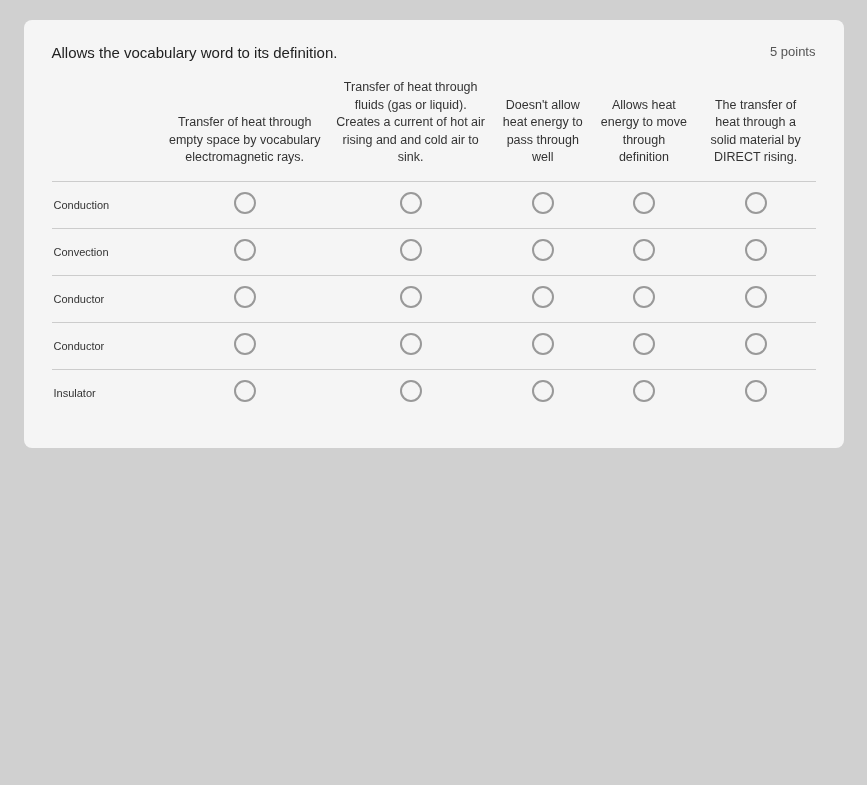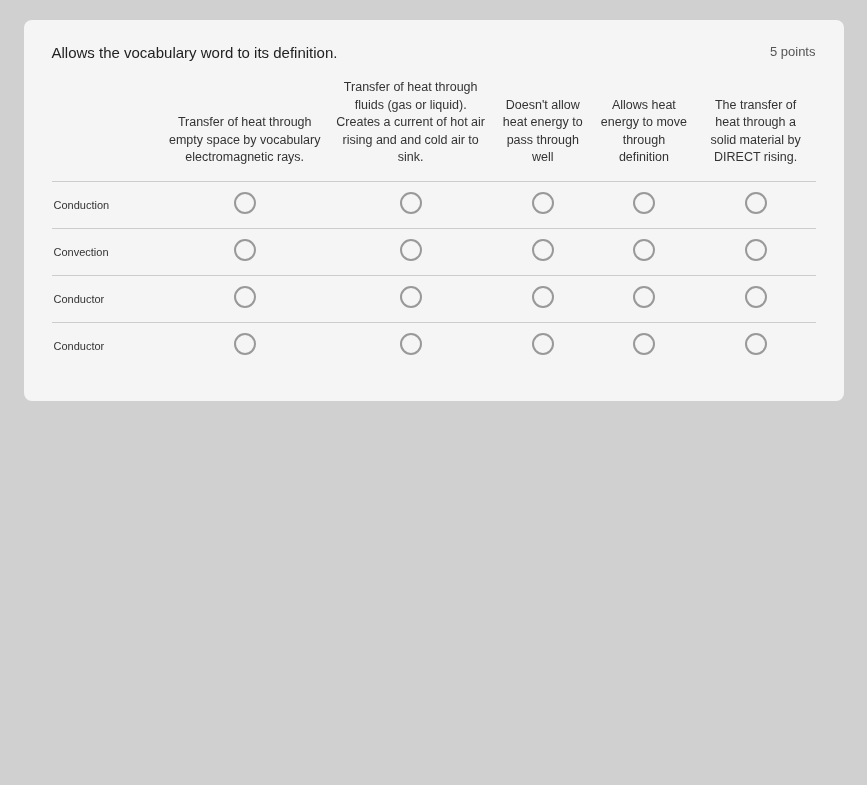--- a/index.html
+++ b/index.html
@@ -134,15 +134,23 @@
           <td><input type="radio" name="match-row3" style=""></td>
         </tr>
         <tr>
           <td class="row-label">Conductor</td>
           <td><input type="radio" name="match-row4" style=""></td>
           <td><input type="radio" name="match-row4" style=""></td>
           <td><input type="radio" name="match-row4" style=""></td>
           <td><input type="radio" name="match-row4" style=""></td>
           <td><input type="radio" name="match-row4" style=""></td>
         </tr>
+        <tr>
+          <td class="row-label">Insulator</td>
+          <td><input type="radio" name="match-row5" style=""></td>
+          <td><input type="radio" name="match-row5" style=""></td>
+          <td><input type="radio" name="match-row5" style=""></td>
+          <td><input type="radio" name="match-row5" style=""></td>
+          <td><input type="radio" name="match-row5" style=""></td>
+        </tr>
       </tbody>
   </table>
 </div>
 
 </body></html>

